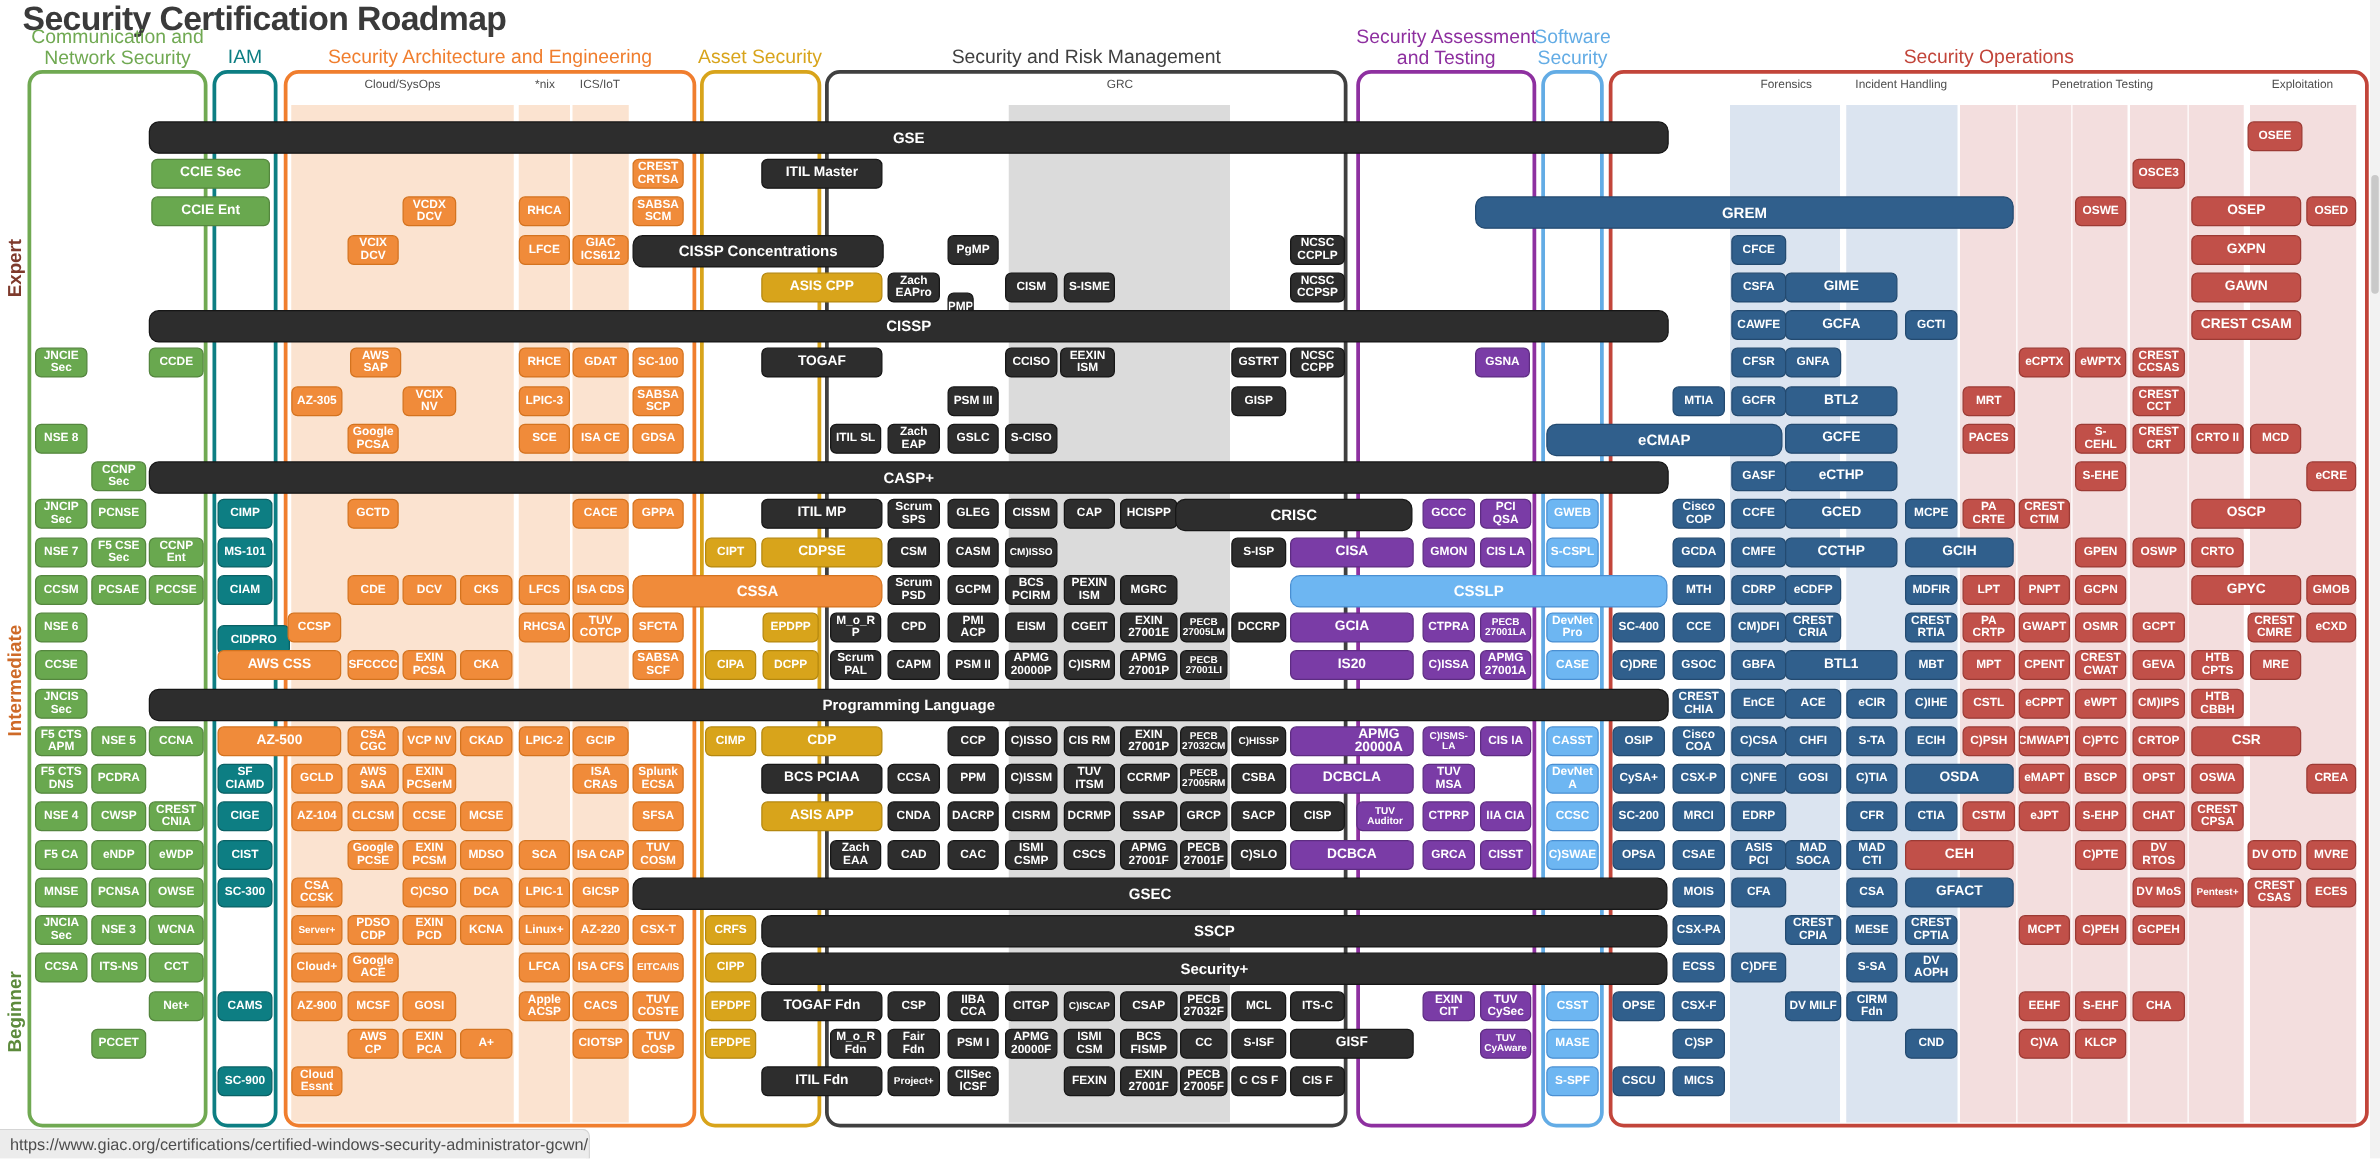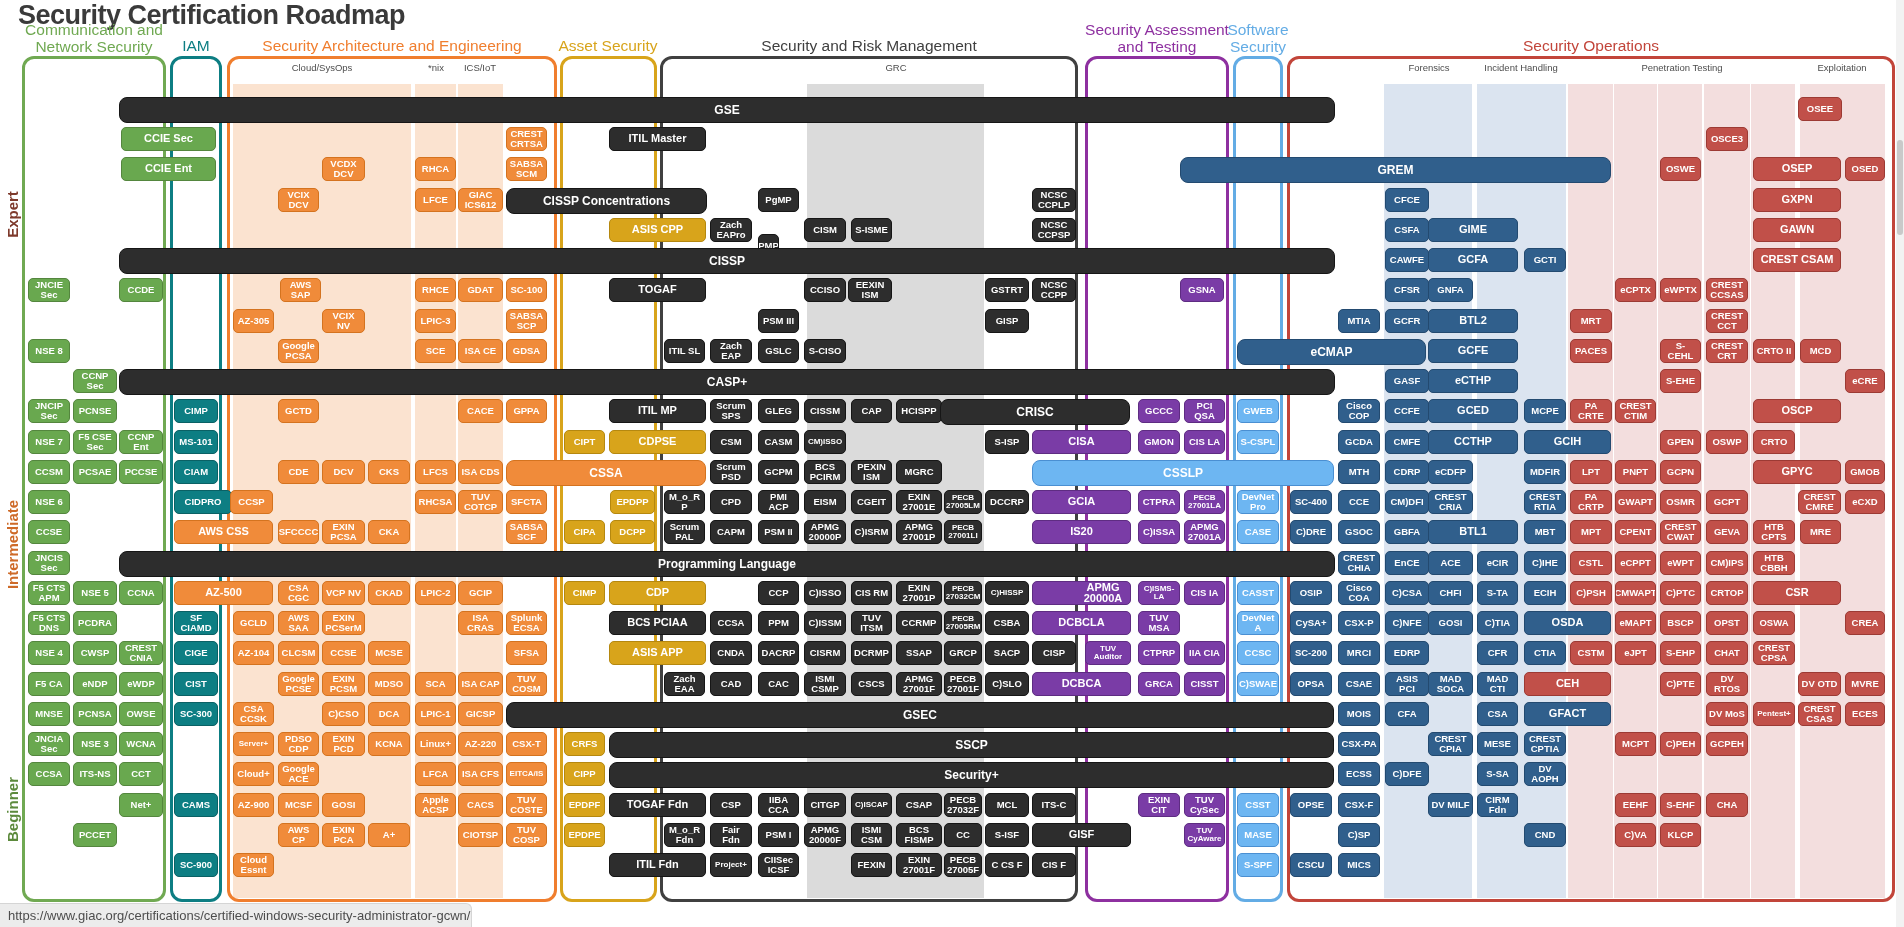--- a/index.html
+++ b/index.html
@@ -261,21 +261,21 @@
       <div class="badge d" title="MTH" style="left: 1338px; top: 460px; width: 42px; height: 24px; font-size: 9.5px;">MTH</div>
       <div class="badge d" title="CDRP" style="left: 1385px; top: 460px; width: 44px; height: 24px; font-size: 9.5px;">CDRP</div>
       <div class="badge d" title="eCDFP" style="left: 1428px; top: 460px; width: 45px; height: 24px; font-size: 9.5px;">eCDFP</div>
       <div class="badge d" title="MDFIR" style="left: 1524px; top: 460px; width: 42px; height: 24px; font-size: 9.5px;">MDFIR</div>
       <div class="badge r" title="LPT" style="left: 1570px; top: 460px; width: 42px; height: 24px; font-size: 9.5px;">LPT</div>
       <div class="badge r" title="PNPT" style="left: 1615px; top: 460px; width: 41px; height: 24px; font-size: 9.5px;">PNPT</div>
       <div class="badge r" title="GCPN" style="left: 1660px; top: 460px; width: 41px; height: 24px; font-size: 9.5px;">GCPN</div>
       <div class="badge r" title="GPYC" style="left: 1753px; top: 460px; width: 88px; height: 24px; font-size: 11px;">GPYC</div>
       <div class="badge r" title="GMOB" style="left: 1845px; top: 460px; width: 40px; height: 24px; font-size: 9.5px;">GMOB</div>
       <div class="badge g" title="NSE 6" style="left: 28px; top: 490px; width: 42px; height: 24px; font-size: 9.5px;">NSE 6</div>
-      <div class="badge t" title="CIDPRO" style="left: 174px; top: 490px; width: 58px; height: 24px; font-size: 9.5px; text-align: right;">CIDPRO</div>
+      <div class="badge t" title="CIDPRO" style="left: 174px; top: 500px; width: 58px; height: 24px; font-size: 9.5px; text-align: right;">CIDPRO</div>
       <div class="badge o" title="CCSP" style="left: 230px; top: 490px; width: 43px; height: 24px; font-size: 9.5px;">CCSP</div>
       <div class="badge o" title="RHCSA" style="left: 415px; top: 490px; width: 41px; height: 24px; font-size: 9.5px;">RHCSA</div>
       <div class="badge o" title="TUV COTCP" style="left: 458px; top: 490px; width: 45px; height: 24px; font-size: 9.5px;">TUV COTCP</div>
       <div class="badge o" title="SFCTA" style="left: 506px; top: 490px; width: 41px; height: 24px; font-size: 9.5px;">SFCTA</div>
       <div class="badge y" title="EPDPP" style="left: 610px; top: 490px; width: 45px; height: 24px; font-size: 9.5px;">EPDPP</div>
       <div class="badge k" title="M_o_R P" style="left: 664px; top: 490px; width: 41px; height: 24px; font-size: 9.5px;">M_o_R P</div>
       <div class="badge k" title="CPD" style="left: 710px; top: 490px; width: 42px; height: 24px; font-size: 9.5px;">CPD</div>
       <div class="badge k" title="PMI ACP" style="left: 758px; top: 490px; width: 41px; height: 24px; font-size: 9.5px;">PMI ACP</div>
       <div class="badge k" title="EISM" style="left: 804px; top: 490px; width: 42px; height: 24px; font-size: 9.5px;">EISM</div>
       <div class="badge k" title="CGEIT" style="left: 851px; top: 490px; width: 41px; height: 24px; font-size: 9.5px;">CGEIT</div>

